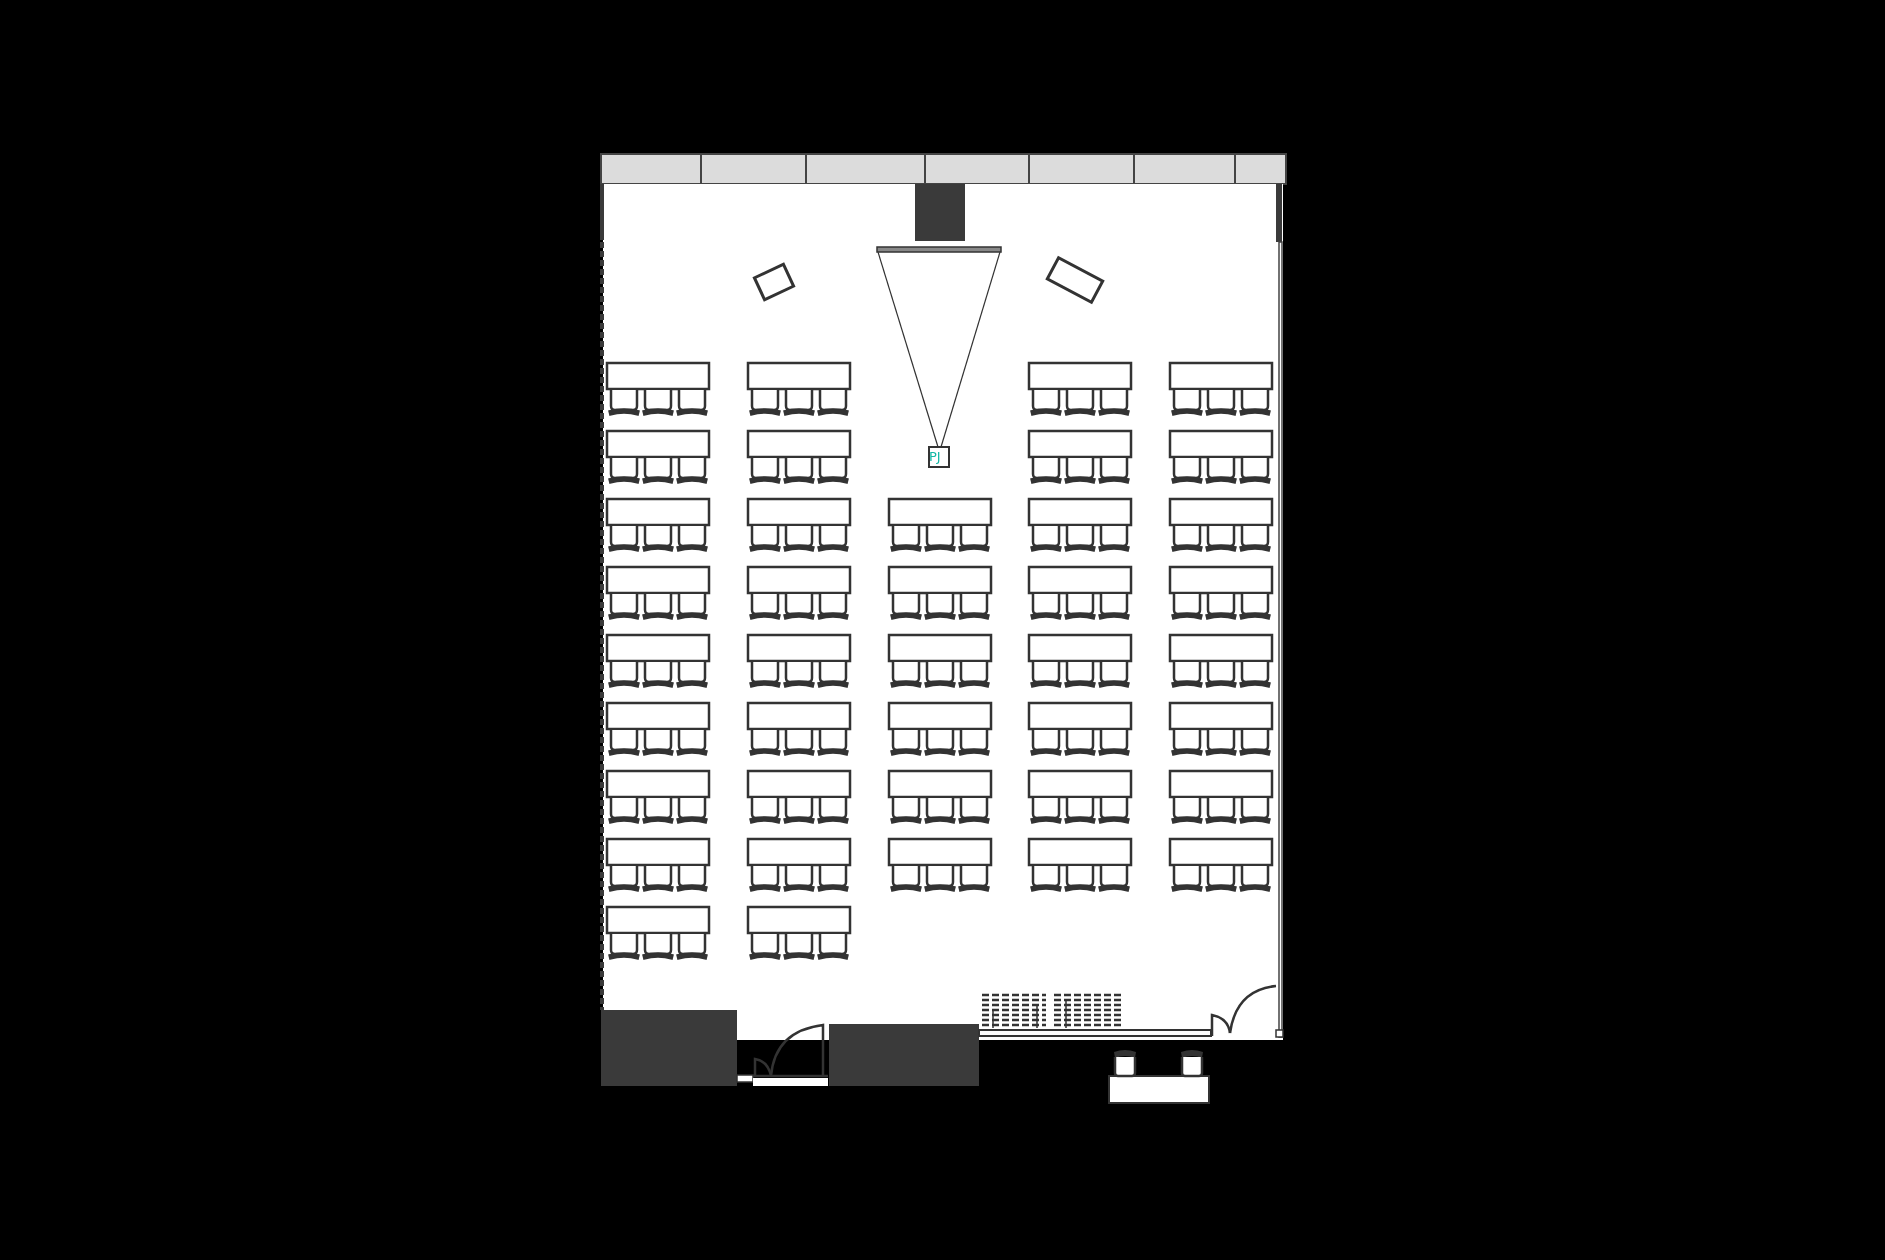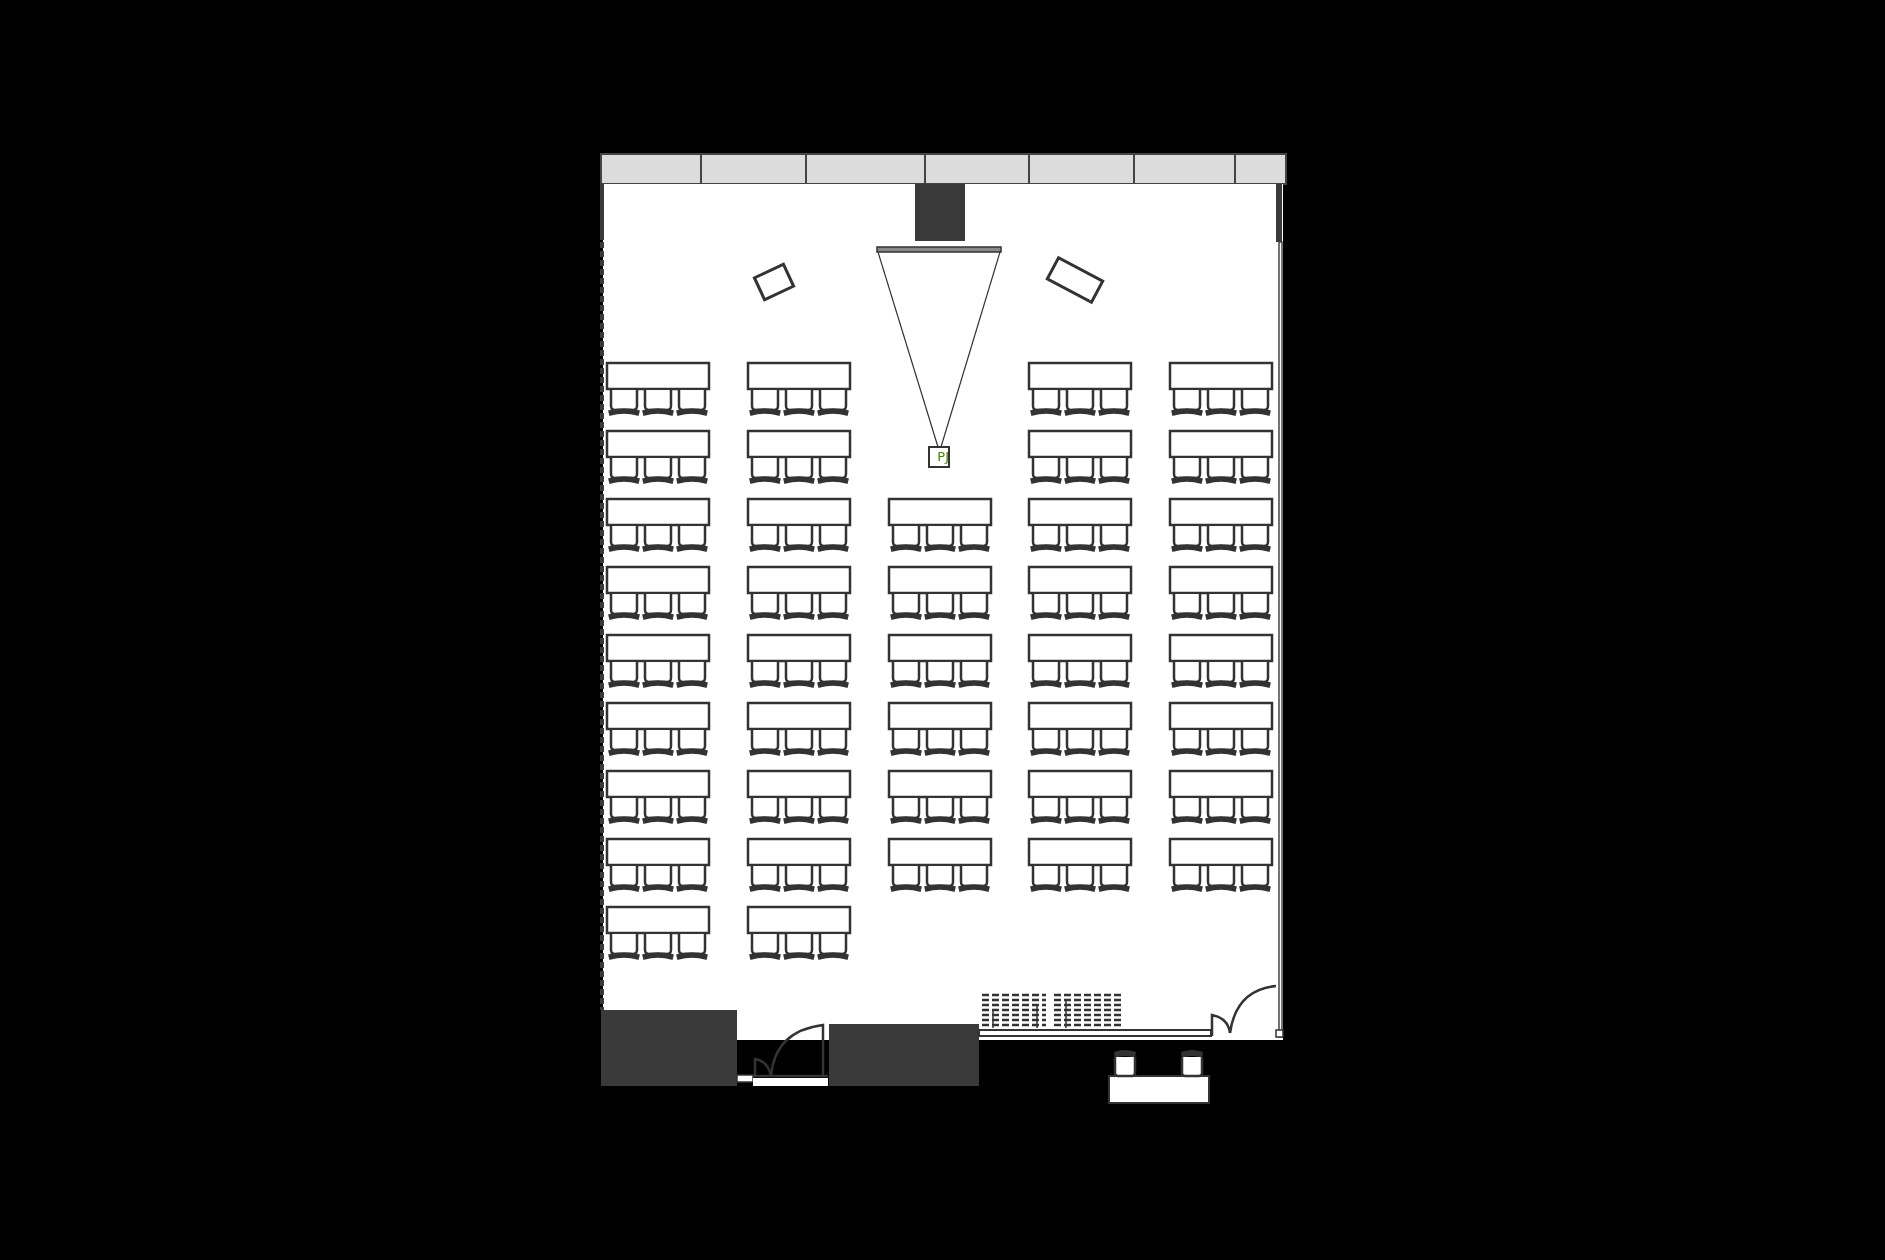--- a/index.html
+++ b/index.html
@@ -1,18 +1,18 @@
 <!DOCTYPE html>
 <html><head>
 <meta charset="utf-8">
 <style>
   html, body { margin:0; padding:0; background:#000; }
   body { width:1885px; height:1260px; position:relative; overflow:hidden; font-family:"DejaVu Sans", sans-serif; }
   #plan { position:absolute; left:0; top:0; width:1885px; height:1260px; }
-  .pj-label { position:absolute; font-size:13px; color:#4d7c0f; text-align:right; line-height:18px; }
+  .pj-label { position:absolute; font-size:13px; color:#14b8a6; text-align:left; line-height:18px; }
 </style>
 </head>
 <body>
 
 <svg id="plan" width="1885" height="1260" viewBox="0 0 1885 1260" xmlns="http://www.w3.org/2000/svg">
   <defs>
     <g id="tableset">
       <rect x="0" y="0" width="102" height="26" fill="#fff" stroke="#333" stroke-width="2.5"></rect>
       <g id="chair">
         <path d="M4 27 L4 43 Q4 47 8 47 L26 47 Q30 47 30 43 L30 27" fill="#fff" stroke="#333" stroke-width="2.5"></path>

